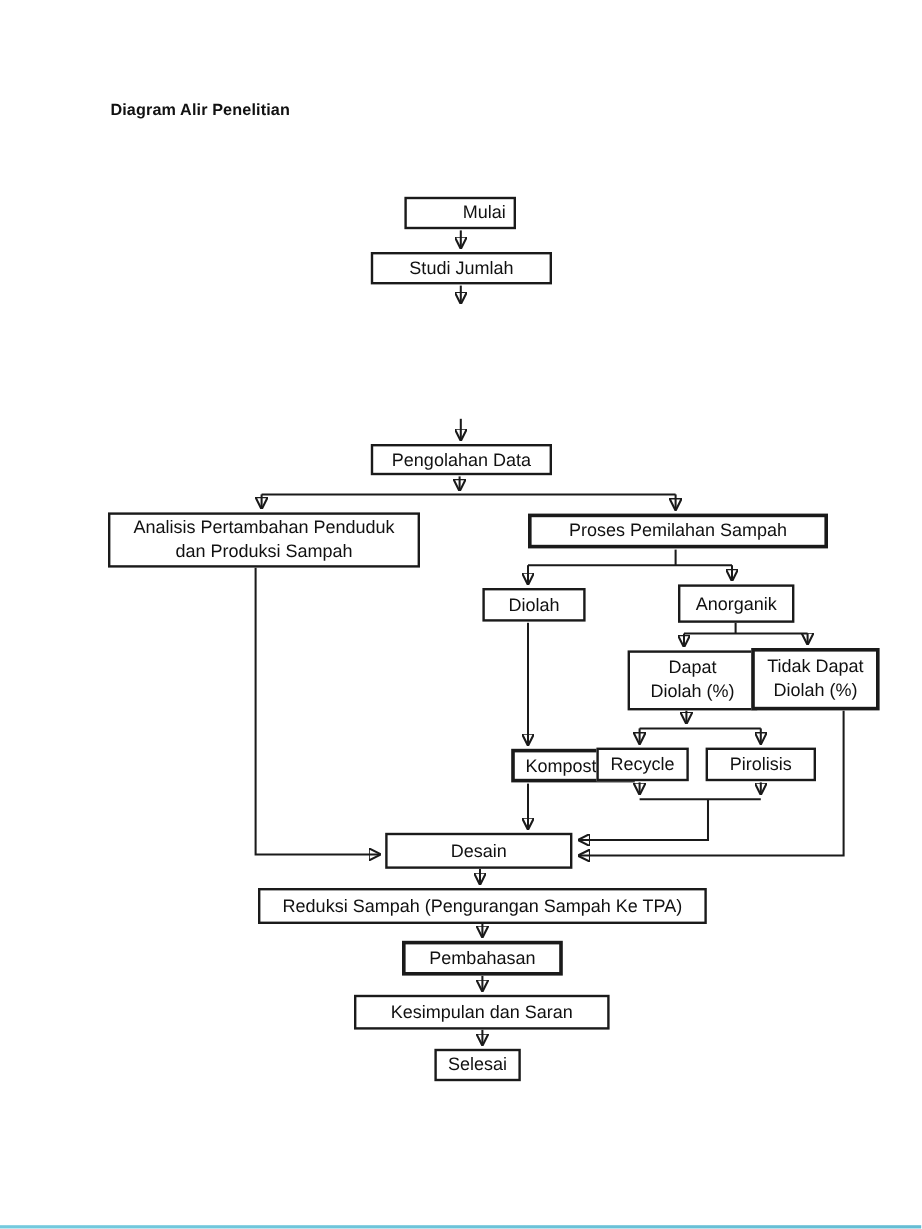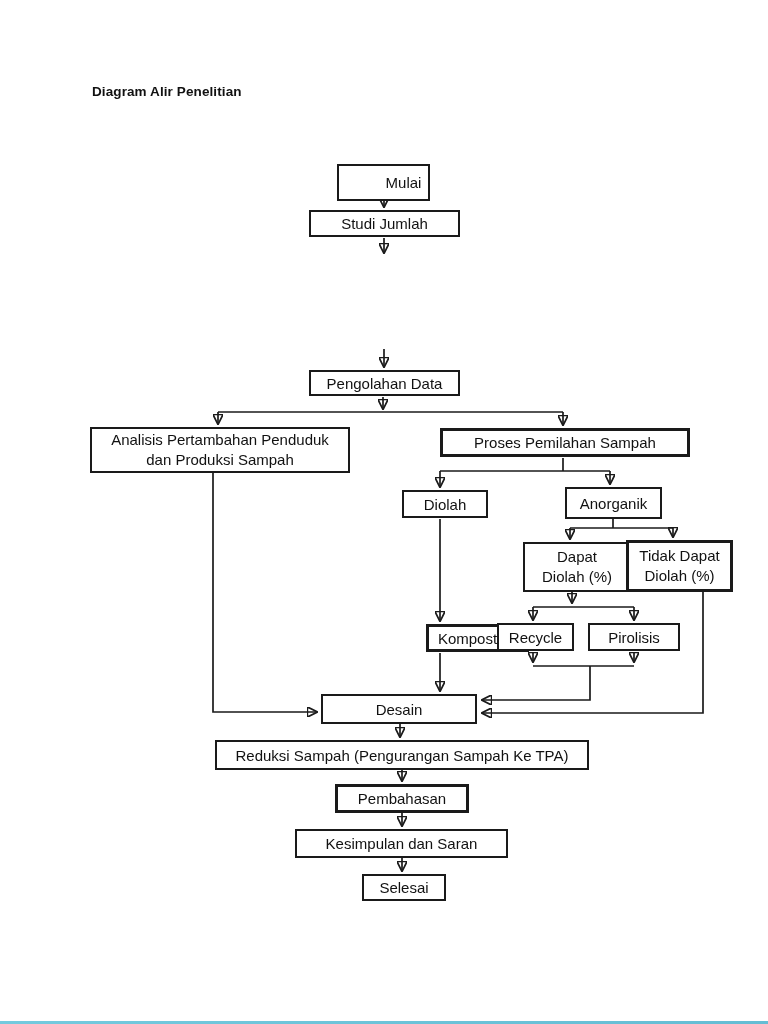--- a/index.html
+++ b/index.html
@@ -35,39 +35,39 @@
     justify-content: center;
     flex-direction: column;
     font-size: 15px;
     line-height: 19px;
     text-align: center;
     box-sizing: border-box;
   }
   .node.thick { border-width: 3px; }
   .node.twoline { line-height: 20px; }
   
-  .n-mulai       { left: 337px; top: 164px; width: 93px;  height: 37px; padding-left: 40px; }
+  .n-mulai       { left: 337px; top: 164px; width: 93px;  height: 27px; padding-left: 40px; }
   .n-studi       { left: 309px; top: 210px; width: 151px; height: 27px; }
   .n-pengumpulan { left: 190px; top: 256px; width: 388px; height: 93px;
                    display: block; text-align: left; }
   .n-pengolahan  { left: 309px; top: 370px; width: 151px; height: 26px; }
   .n-analisis    { left: 90px;  top: 427px; width: 260px; height: 46px; }
   .n-proses      { left: 440px; top: 428px; width: 250px; height: 29px; }
   .n-organik     { left: 402px; top: 490px; width: 86px;  height: 28px; }
   .n-anorganik   { left: 565px; top: 487px; width: 97px;  height: 32px; }
   .n-dapat       { left: 523px; top: 542px; width: 108px;  height: 50px; text-align: center; }
   .n-tidak       { left: 626px; top: 540px; width: 107px; height: 52px; }
   .n-komposting  { left: 382px; top: 624px; width: 103px; height: 28px; margin-left: 44px; }
   .n-recycle     { left: 497px; top: 623px; width: 77px;  height: 28px; }
   .n-pirolisis   { left: 588px; top: 623px; width: 92px;  height: 28px; }
   .n-desain      { left: 321px; top: 694px; width: 156px; height: 30px; }
   .n-reduksi     { left: 215px; top: 740px; width: 374px; height: 30px; }
   .n-pembahasan  { left: 335px; top: 784px; width: 134px; height: 29px; }
   .n-kesimpulan  { left: 295px; top: 829px; width: 213px; height: 29px; }
-  .n-selesai     { left: 362px; top: 874px; width: 84px;  height: 27px; }
+  .n-selesai     { left: 362px; top: 874px; width: 72px;  height: 27px; }
 
   .n-pengumpulan .box-heading {
     display: block;
     text-align: center;
     margin-top: 7px;
   }
   .n-pengumpulan ul {
     margin: 8px 0 0 22px;
     padding: 0 8px 0 16px;
     list-style: disc;

